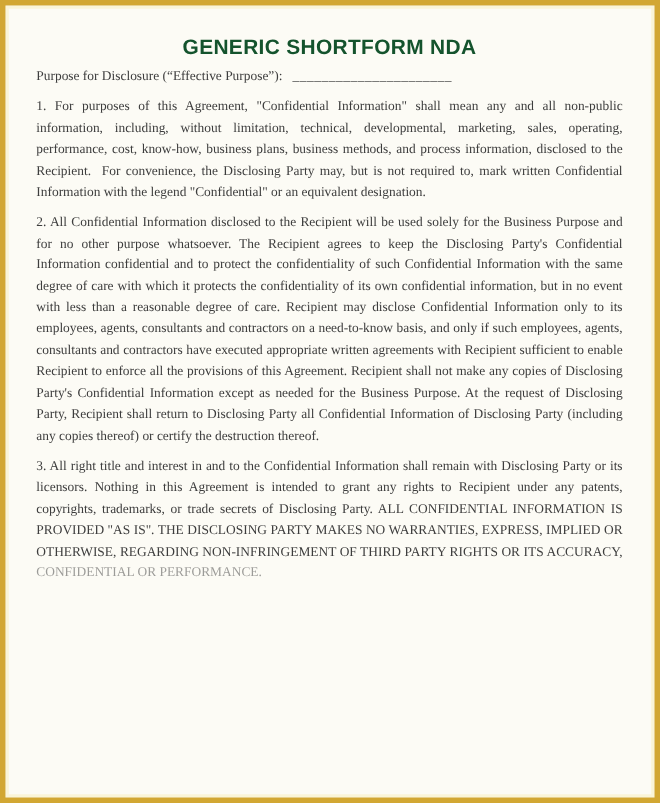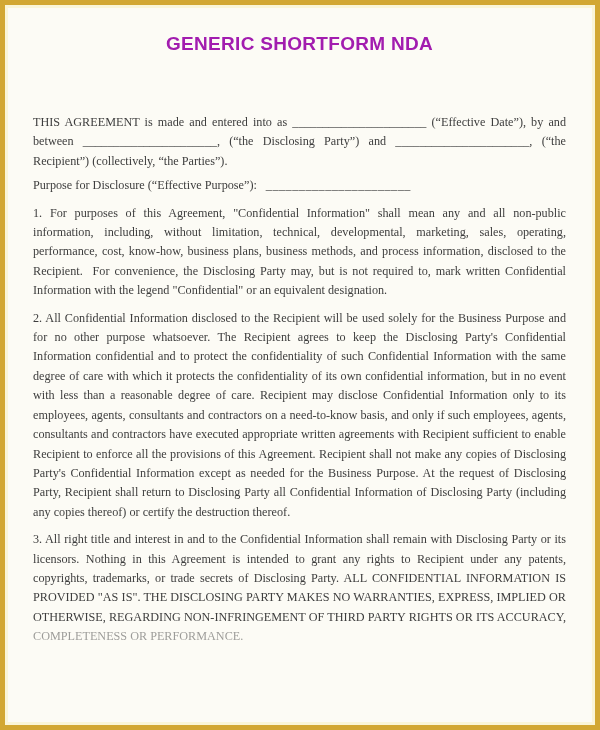--- a/index.html
+++ b/index.html
@@ -18,46 +18,45 @@
     overflow: hidden;
     color: #3d3d3d;
   }
   .title {
     margin: 28px 0 0 0;
     text-align: center;
     font-family: "Liberation Sans", sans-serif;
     font-weight: bold;
     font-size: 19px;
     letter-spacing: 0.3px;
-    color: #a21caf;
+    color: #14532d;
   }
   p { margin: 0; font-size: 12.2px; line-height: 19.4px; color: #3d3d3d; }
   .intro   { margin-top: 58px; text-align: justify; }
   .purpose { margin-top: 5px; }
   .blank   { margin-left: 9px; letter-spacing: 0.5px; }
   .agree   { margin-top: 7px; }
   .para    { margin-top: 8px; text-align: justify; }
   .faded   { opacity: 0.5; }
 </style>
 </head>
 <body>
 
 <div class="page">
 
   <h1 class="title">GENERIC SHORTFORM NDA</h1>
 
-  <p class="intro">THIS AGREEMENT is made and entered into as ______________________ (“Effective Date”), by and between ______________________, (“the Disclosing Party”) and ______________________, (“the Recipient”) (collectively, “the Parties”).</p>
 
   <p class="purpose">
     <span>Purpose for Disclosure (“Effective Purpose”):</span><span class="blank">______________________</span>
   </p>
 
 
   <p class="para">1. For purposes of this Agreement, "Confidential Information" shall mean any and all non-public information, including, without limitation, technical, developmental, marketing, sales, operating, performance, cost, know-how, business plans, business methods, and process information, disclosed to the Recipient.&nbsp; For convenience, the Disclosing Party may, but is not required to, mark written Confidential Information with the legend "Confidential" or an equivalent designation.</p>
 
   <p class="para">2. All Confidential Information disclosed to the Recipient will be used solely for the Business Purpose and for no other purpose whatsoever. The Recipient agrees to keep the Disclosing Party's Confidential Information confidential and to protect the confidentiality of such Confidential Information with the same degree of care with which it protects the confidentiality of its own confidential information, but in no event with less than a reasonable degree of care. Recipient may disclose Confidential Information only to its employees, agents, consultants and contractors on a need-to-know basis, and only if such employees, agents, consultants and contractors have executed appropriate written agreements with Recipient sufficient to enable Recipient to enforce all the provisions of this Agreement. Recipient shall not make any copies of Disclosing Party's Confidential Information except as needed for the Business Purpose. At the request of Disclosing Party, Recipient shall return to Disclosing Party all Confidential Information of Disclosing Party (including any copies thereof) or certify the destruction thereof.</p>
 
   <p class="para">
     <span>3. All right title and interest in and to the Confidential Information shall remain with Disclosing Party or its licensors. Nothing in this Agreement is intended to grant any rights to Recipient under any patents, copyrights, trademarks, or trade secrets of Disclosing Party. ALL CONFIDENTIAL INFORMATION IS PROVIDED "AS IS". THE DISCLOSING PARTY MAKES NO WARRANTIES, EXPRESS, IMPLIED OR OTHERWISE, REGARDING NON-INFRINGEMENT OF THIRD PARTY RIGHTS OR ITS ACCURACY,</span>
-    <span class="faded">COMPLETENESS OR PERFORMANCE.</span>
+    <span class="faded">CONFIDENTIAL OR PERFORMANCE.</span>
   </p>
 
 </div>
 
 </body></html>

